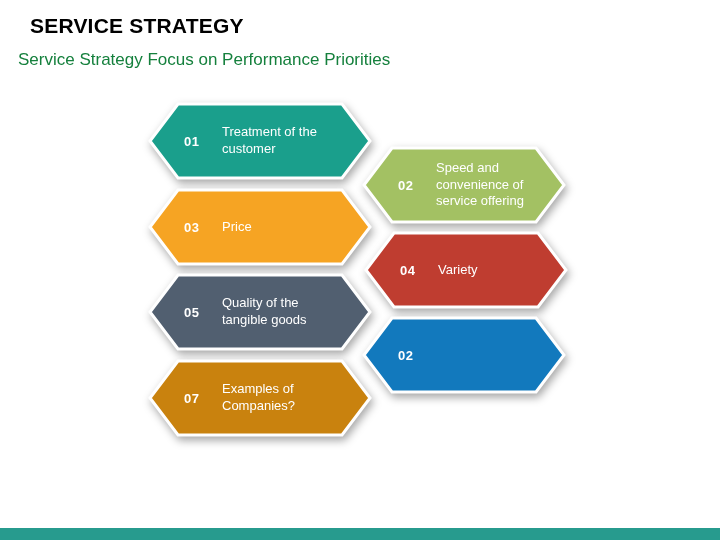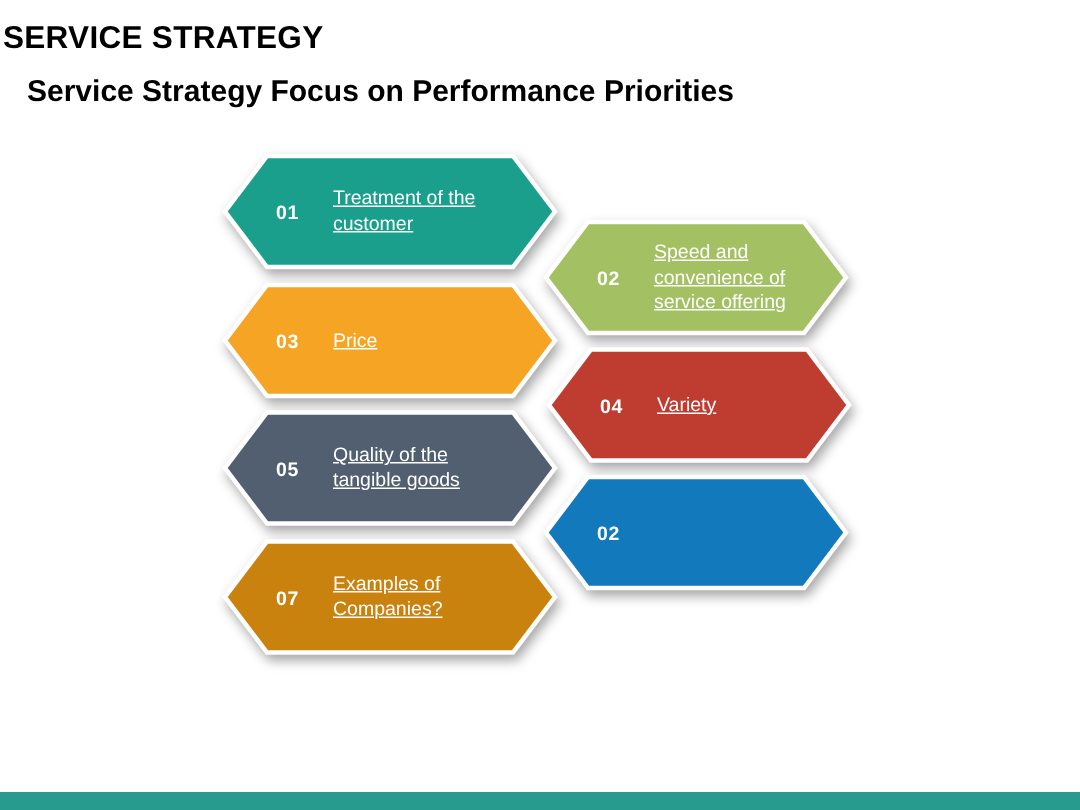--- a/index.html
+++ b/index.html
@@ -10,34 +10,33 @@
   }
   .slide {
     position: relative;
     width: 720px;
     height: 540px;
     background: #ffffff;
     overflow: hidden;
   }
   .title {
     position: absolute;
-    left: 2px;
+    left: 30px;
     top: 14px;
     font-size: 21px;
     font-weight: bold;
     color: #000000;
     letter-spacing: 0.2px;
   }
   .subtitle {
     position: absolute;
     left: 18px;
     top: 50px;
-    font-size: 20px;
-    color: #000000;
-    font-weight: bold;
+    font-size: 17px;
+    color: #15803d;
   }
   .hex {
     position: absolute;
     width: 224px;
     height: 78px;
   }
   .hex.right { width: 204px; }
   .hex svg {
     position: absolute;
     left: 0; top: 0;
@@ -56,21 +55,20 @@
     flex: 0 0 auto;
     width: 38px;
     font-size: 13px;
     font-weight: bold;
     letter-spacing: 0.5px;
   }
   .hex-label {
     font-size: 13px;
     line-height: 1.28;
     max-width: 120px;
-    text-decoration: underline;
   }
   .footer-bar {
     position: absolute;
     left: 0;
     bottom: 0;
   }
   
   .pos-01 { left: 148px; top: 102px; }
   .pos-02 { left: 362px; top: 146px; }
   .pos-03 { left: 148px; top: 188px; }

